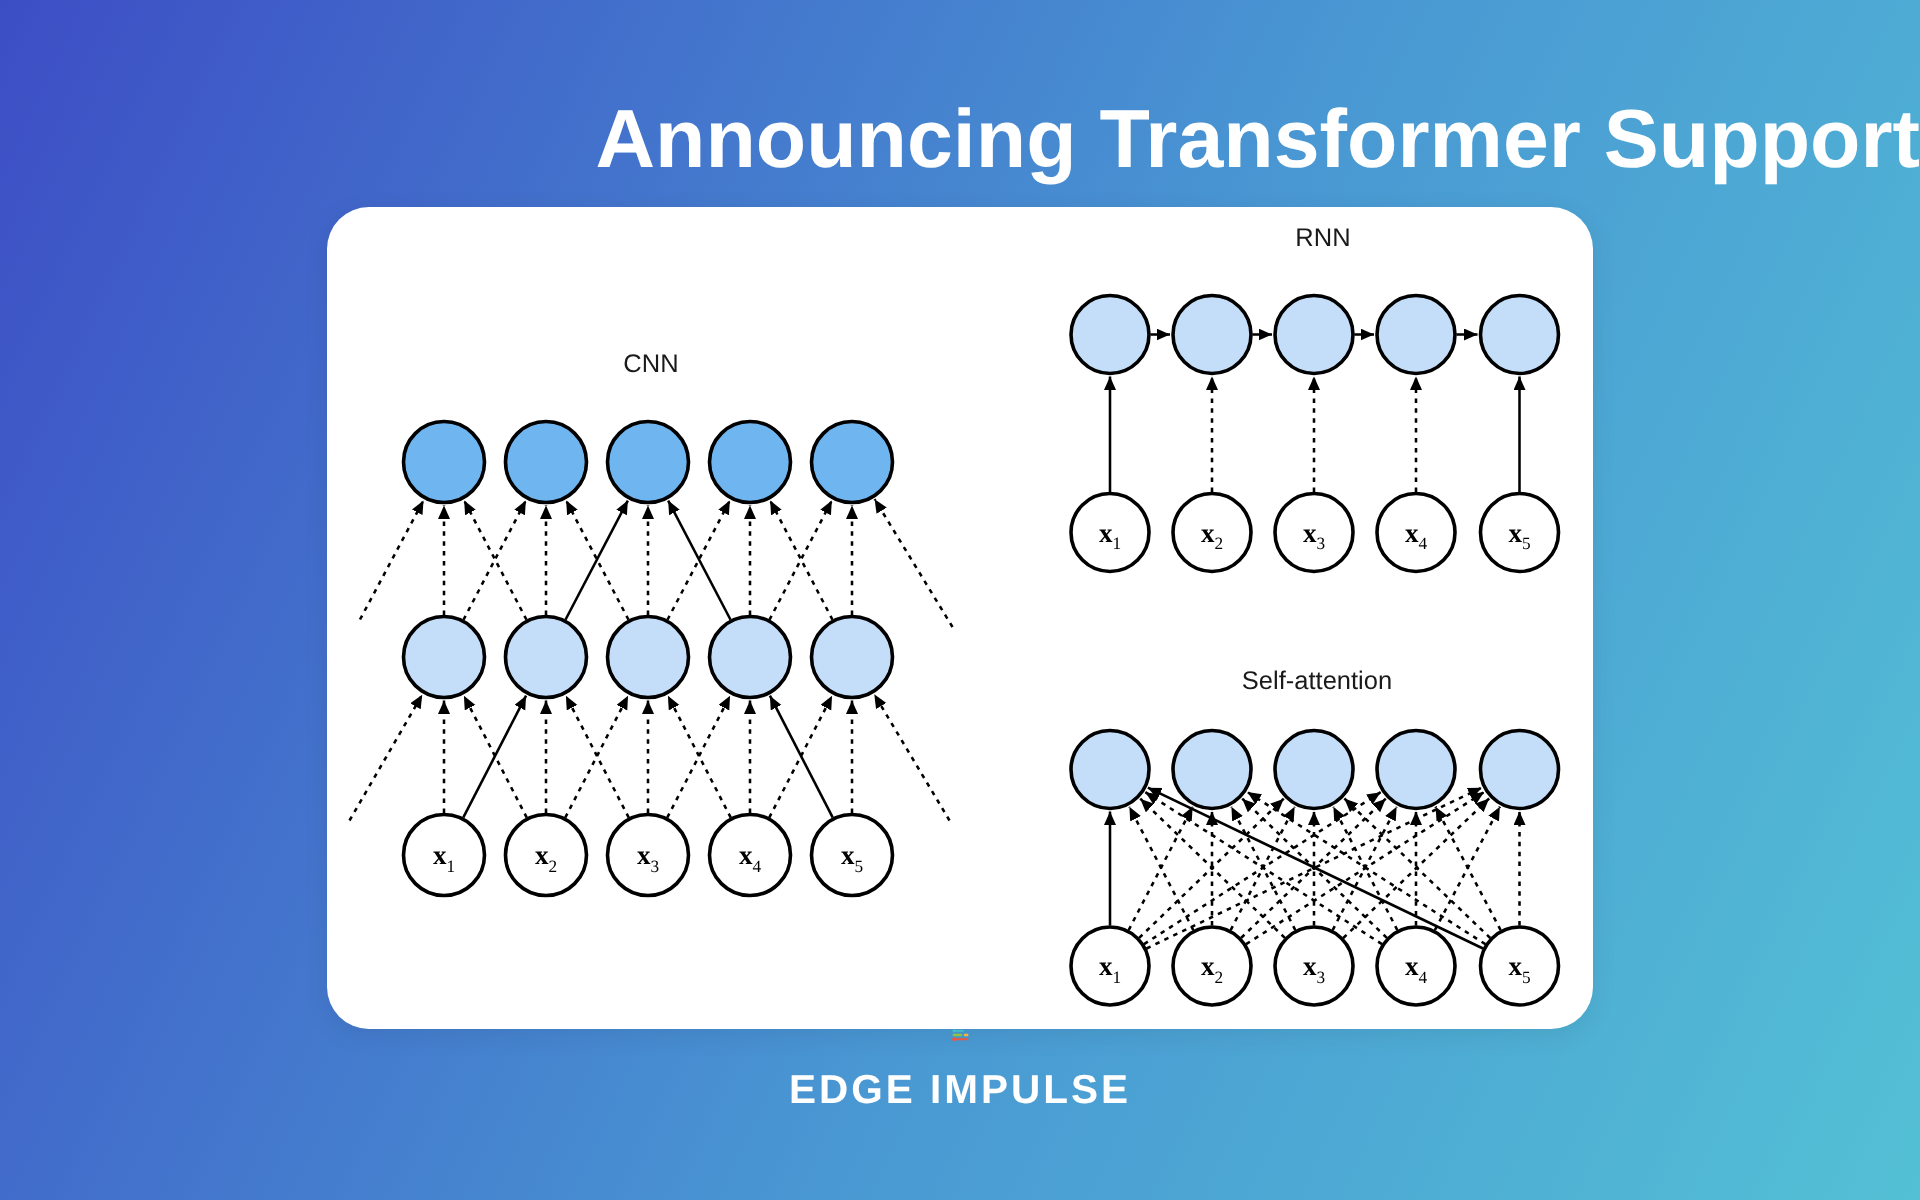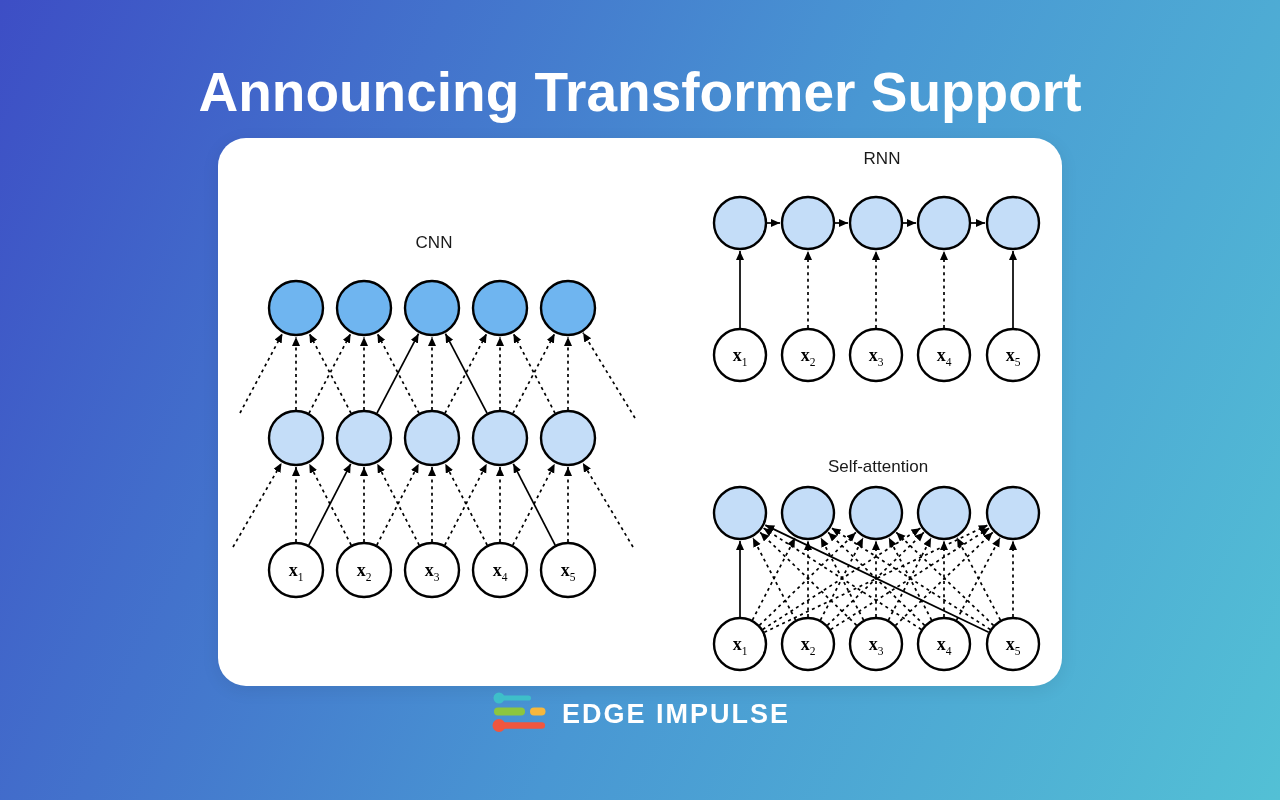--- a/index.html
+++ b/index.html
@@ -13,21 +13,21 @@
   .stage {
     position: relative;
     width: 1280px;
     height: 800px;
   }
   .hero-title {
     position: absolute;
     top: 62px;
     left: 0;
     width: 100%;
-    text-align: center;
+    text-align: right;
     color: #ffffff;
     font-size: 55px;
     font-weight: bold;
     letter-spacing: 0px;
     line-height: 1.1;
   }
   .card {
     position: absolute;
     left: 218px;
     top: 138px;
@@ -59,20 +59,21 @@
   .footer {
     position: absolute;
     left: 0;
     top: 686px;
     width: 100%;
     height: 56px;
     display: flex;
     justify-content: center;
     align-items: center;
     gap: 16px;
+    flex-direction: column;
   }
   .brand-text {
     color: #ffffff;
     font-size: 27px;
     font-weight: bold;
     letter-spacing: 2px;
   }
 </style>
 </head>
 <body style="background: linear-gradient(115deg, rgb(61, 78, 197) 0%, rgb(73, 151, 211) 55%, rgb(83, 192, 213) 100%);">
@@ -204,21 +205,21 @@
           <circle cx="658" cy="506" r="26" class="node" fill="#FFFFFF"></circle>
           <text x="658" y="512" class="node-label"><tspan class="lbl-base">x</tspan><tspan class="lbl-sub" dy="5">3</tspan></text>
           <circle cx="726" cy="506" r="26" class="node" fill="#FFFFFF"></circle>
           <text x="726" y="512" class="node-label"><tspan class="lbl-base">x</tspan><tspan class="lbl-sub" dy="5">4</tspan></text>
           <circle cx="795" cy="506" r="26" class="node" fill="#FFFFFF"></circle>
           <text x="795" y="512" class="node-label"><tspan class="lbl-base">x</tspan><tspan class="lbl-sub" dy="5">5</tspan></text>
         </g>
       </svg>
     <div class="dg-title" style="left: 216px; top: 105px;">CNN</div>
     <div class="dg-title" style="left: 664px; top: 21px;">RNN</div>
-    <div class="dg-title" style="left: 660px; top: 329px;">Self-attention</div>
+    <div class="dg-title" style="left: 660px; top: 316px;">Self-attention</div>
   </div>
 
   <div class="footer">
     <svg width="56" height="44" viewBox="0 0 56 44">
       <circle cx="9" cy="6" r="5.5" fill="#3EBFC9"></circle>
       <rect x="9" y="3.4" width="32" height="5.2" rx="2.6" fill="#3EBFC9"></rect>
       <rect x="4" y="15.5" width="31" height="8" rx="4" fill="#8CC63F"></rect>
       <rect x="40" y="15.5" width="15.5" height="8" rx="4" fill="#F6B73C"></rect>
       <circle cx="9" cy="33.5" r="6.5" fill="#F0563F"></circle>
       <rect x="9" y="30.3" width="46" height="6.4" rx="3.2" fill="#F0563F"></rect>

